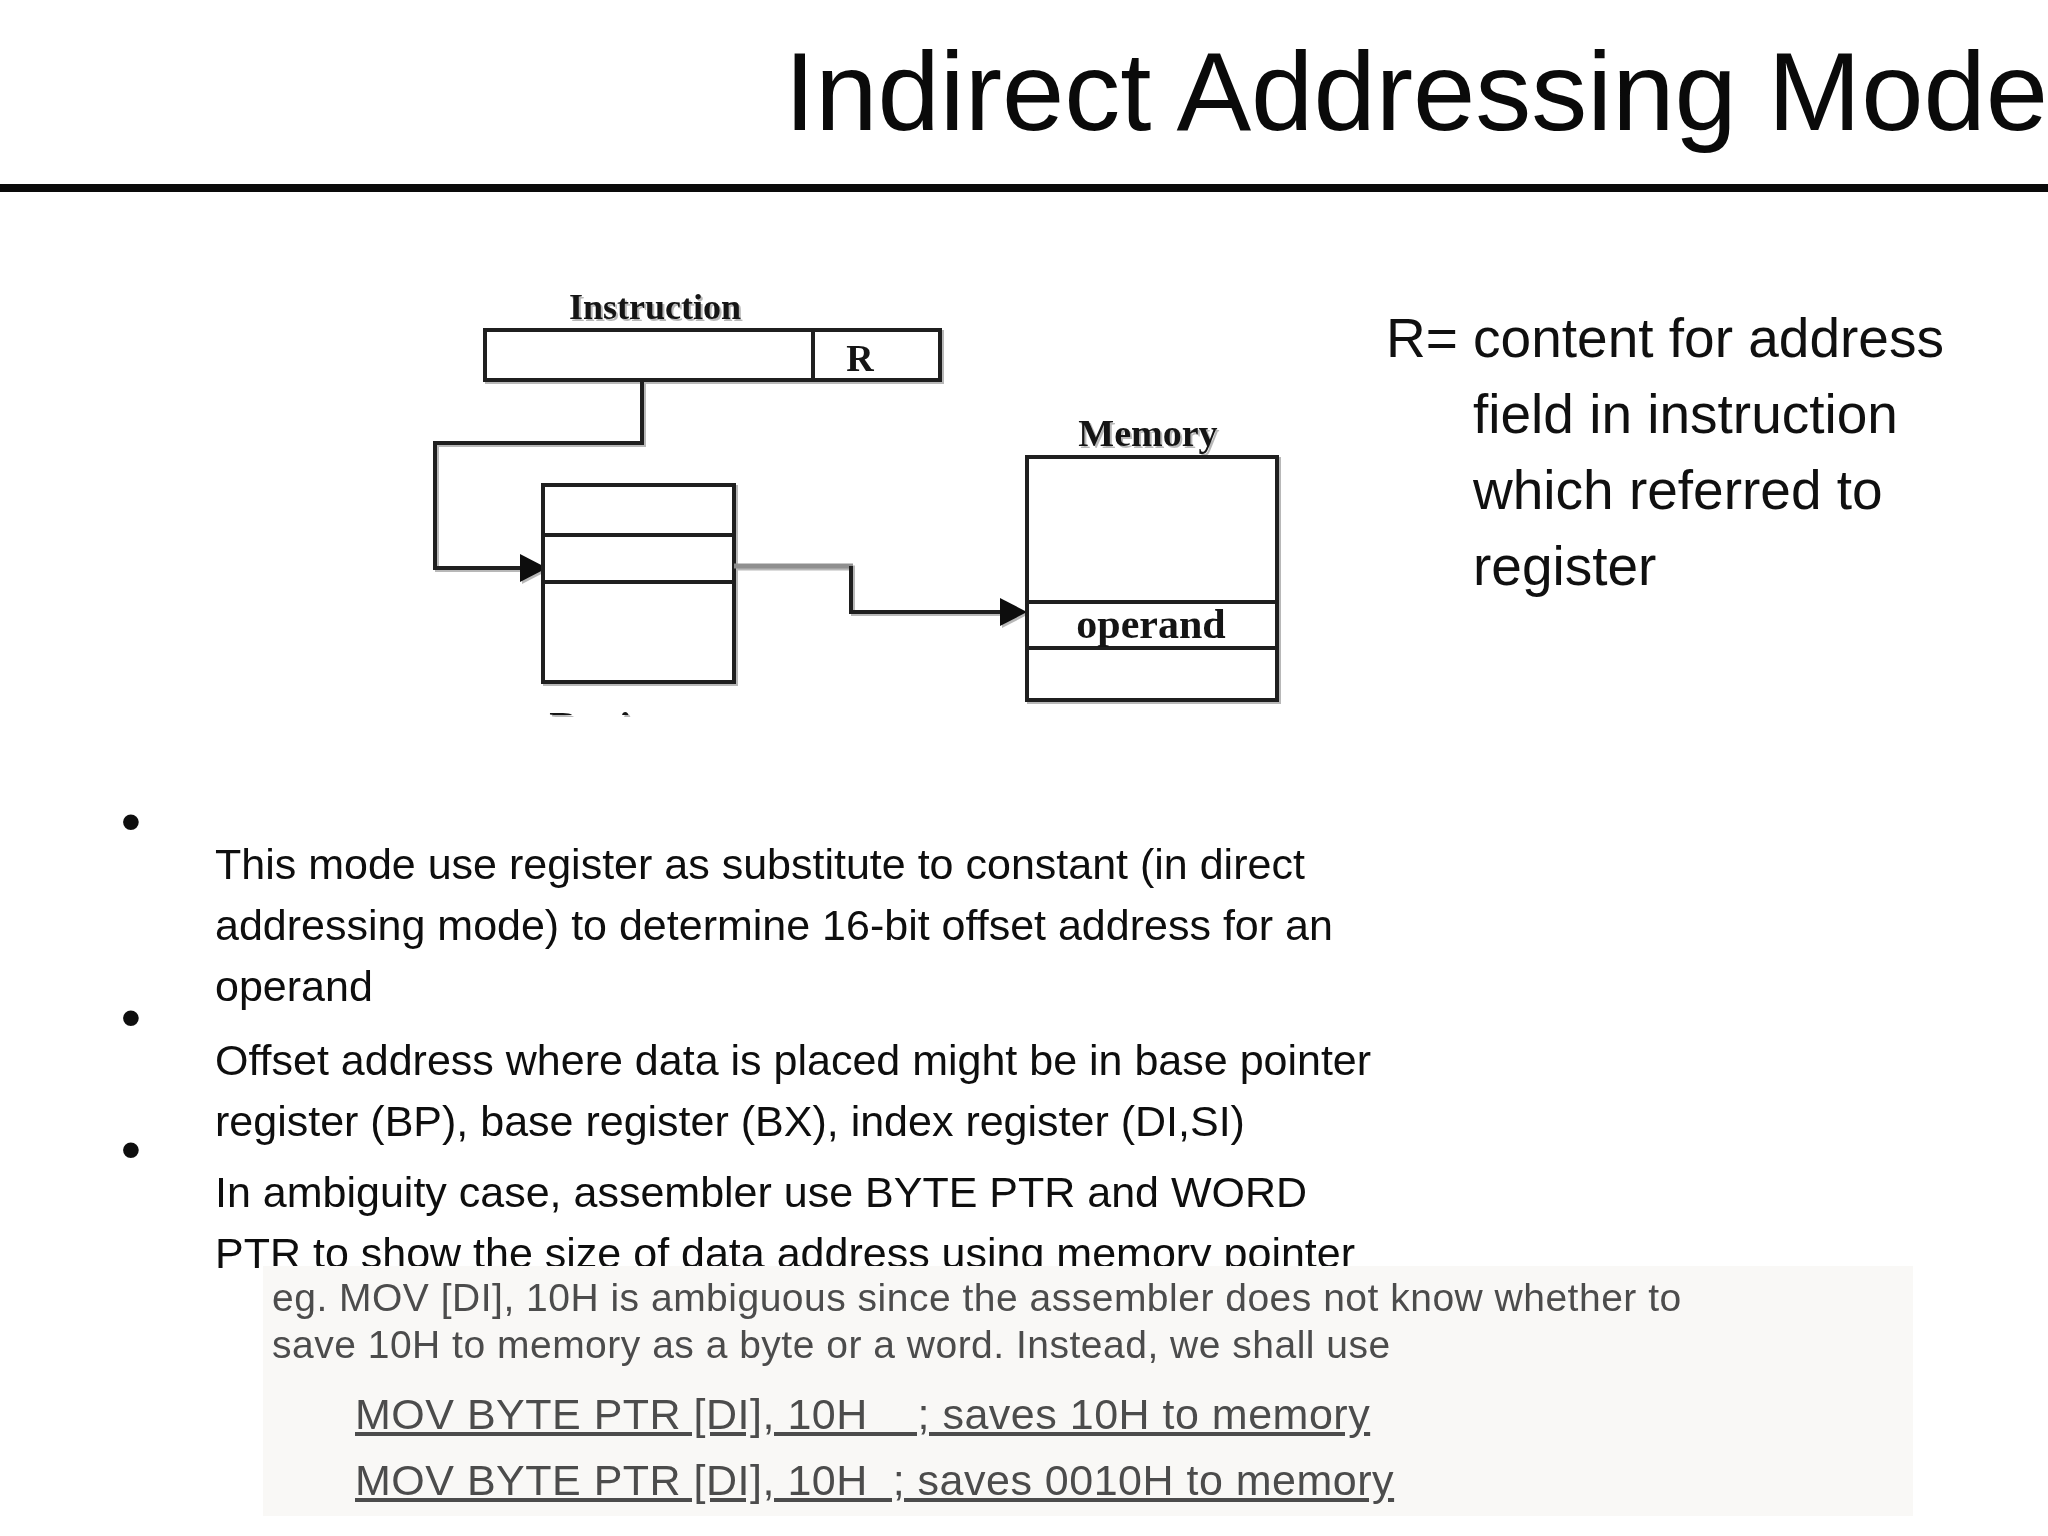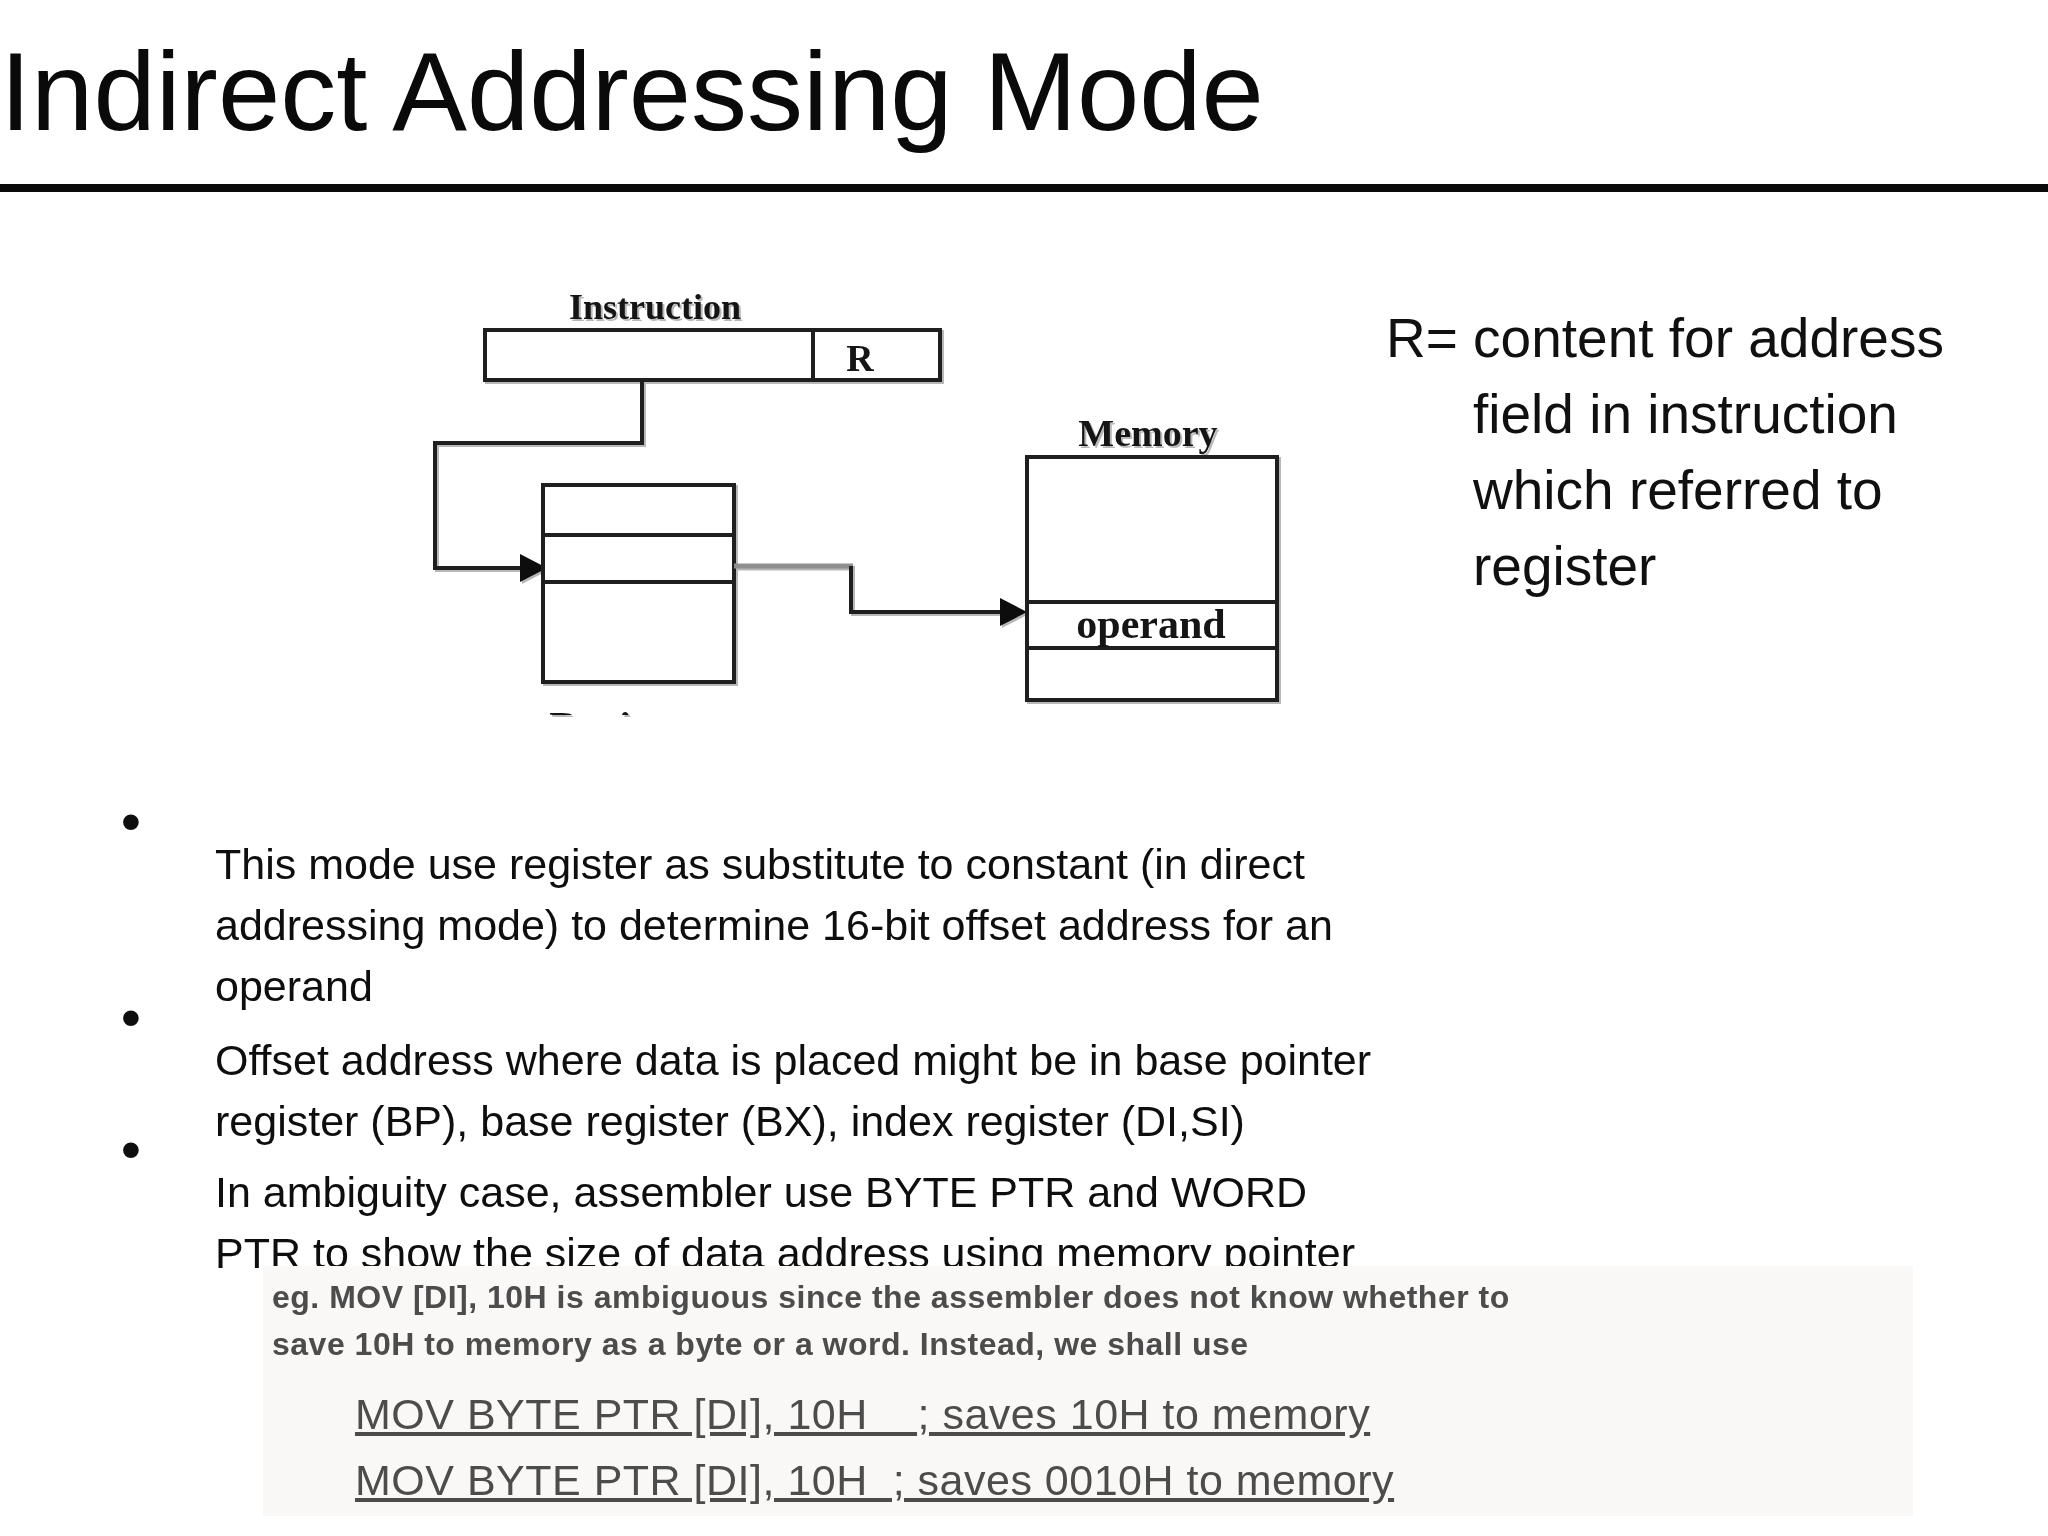--- a/index.html
+++ b/index.html
@@ -3,21 +3,21 @@
 <meta charset="utf-8">
 <style>
   html,body{margin:0;padding:0;background:#ffffff;}
   body{
     width:2048px;height:1536px;position:relative;overflow:hidden;
     font-family:"Liberation Sans", sans-serif;color:#0e0e0e;
   }
   .abs{position:absolute;}
 
   .title{
-    top:28px;left:0;width:2048px;text-align:left;
+    top:28px;left:0;width:2048px;text-align:right;
     font-size:112px;line-height:1.15;letter-spacing:0px;color:#0a0a0a;
     white-space:nowrap;
   }
   .rule{top:184px;left:0;width:2048px;height:8px;background:#0a0a0a;}
 
   .diagram{left:420px;top:275px;width:920px;height:440px;
     filter: drop-shadow(2px 2px 0 rgba(125,125,125,0.55)) blur(0.6px);
   }
   .diagram text{
     font-family:"Liberation Serif", serif;font-weight:bold;fill:#151515;
@@ -50,21 +50,21 @@
   .b3{top:1118px;}
 
   .example-panel{
     left:263px;top:1266px;width:1650px;height:250px;background:#f9f8f6;
   }
   .example{
     color:#4c4c4c;filter:blur(0.5px);letter-spacing:0.5px;
   }
   .example-para{
     left:272px;top:1274px;width:1700px;
-    font-size:32px;line-height:47px;white-space:pre-line;font-weight:bold;
+    font-size:39px;line-height:47px;white-space:pre-line;
   }
   .example-code{
     left:355px;width:1500px;font-size:43px;line-height:47px;white-space:pre;text-decoration:underline;
   }
   .c1{top:1391px;}
   .c2{top:1457px;}
 </style>
 </head>
 <body>
 

